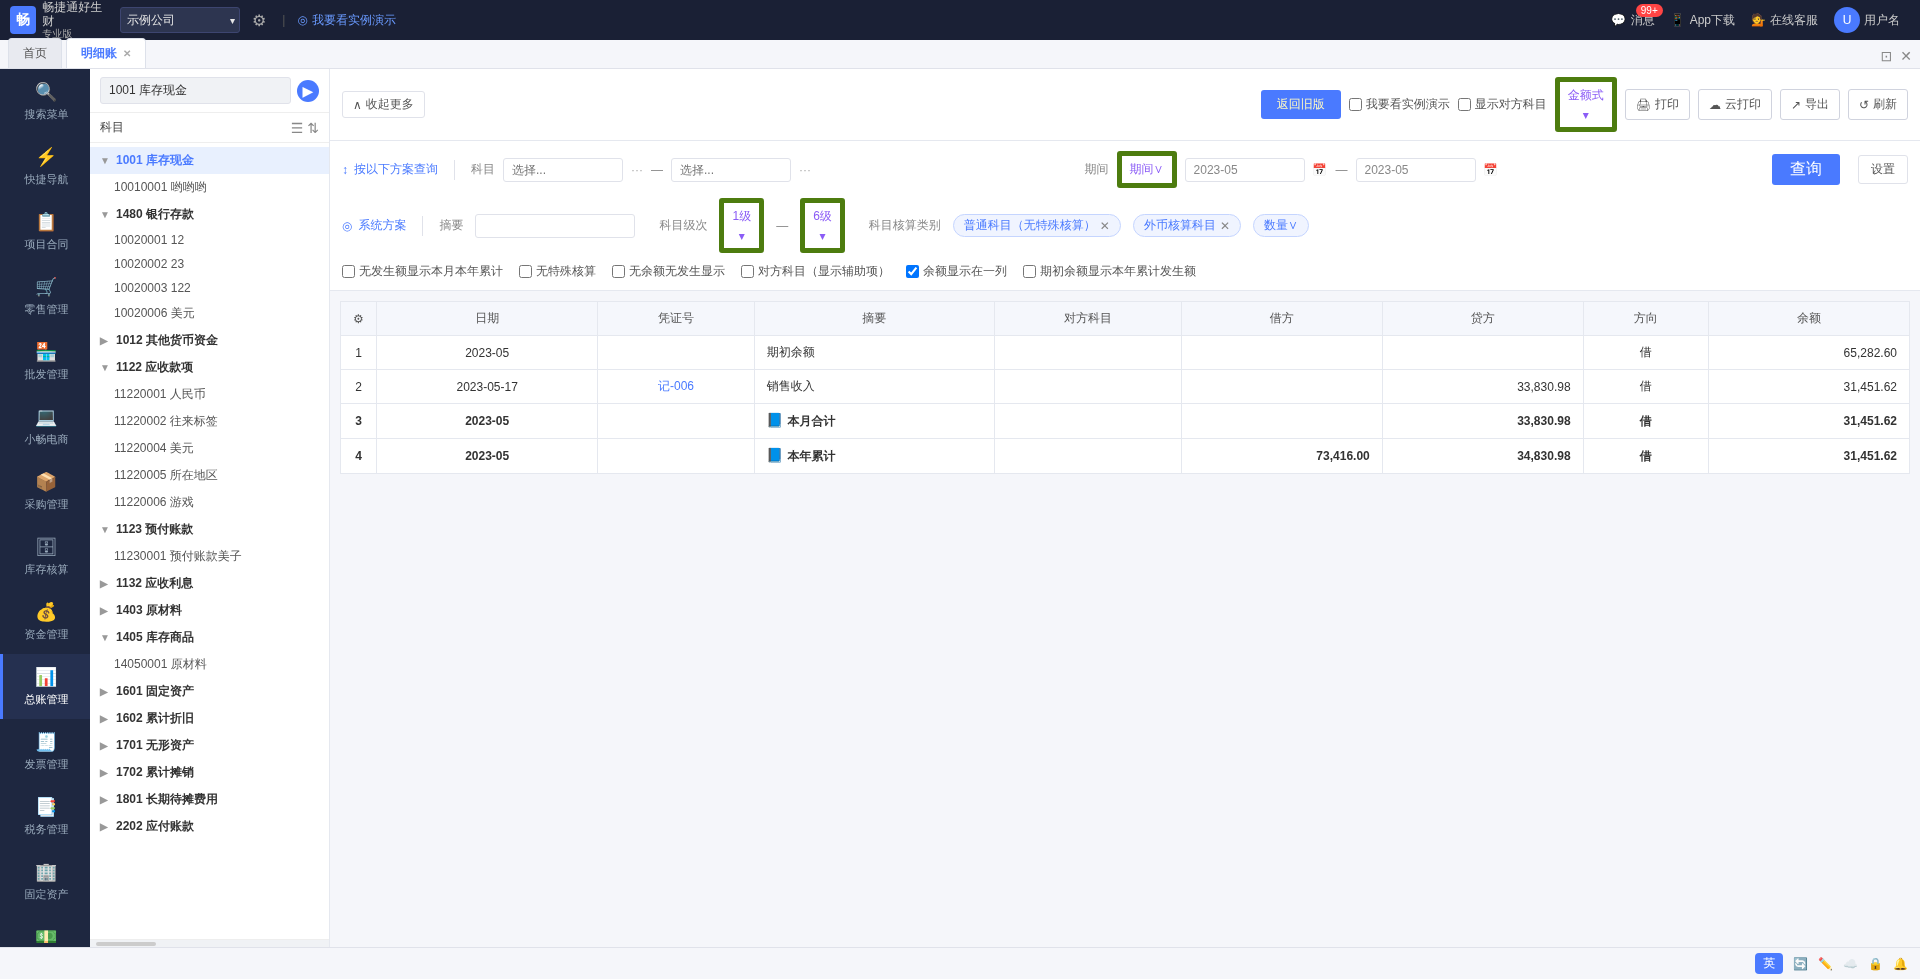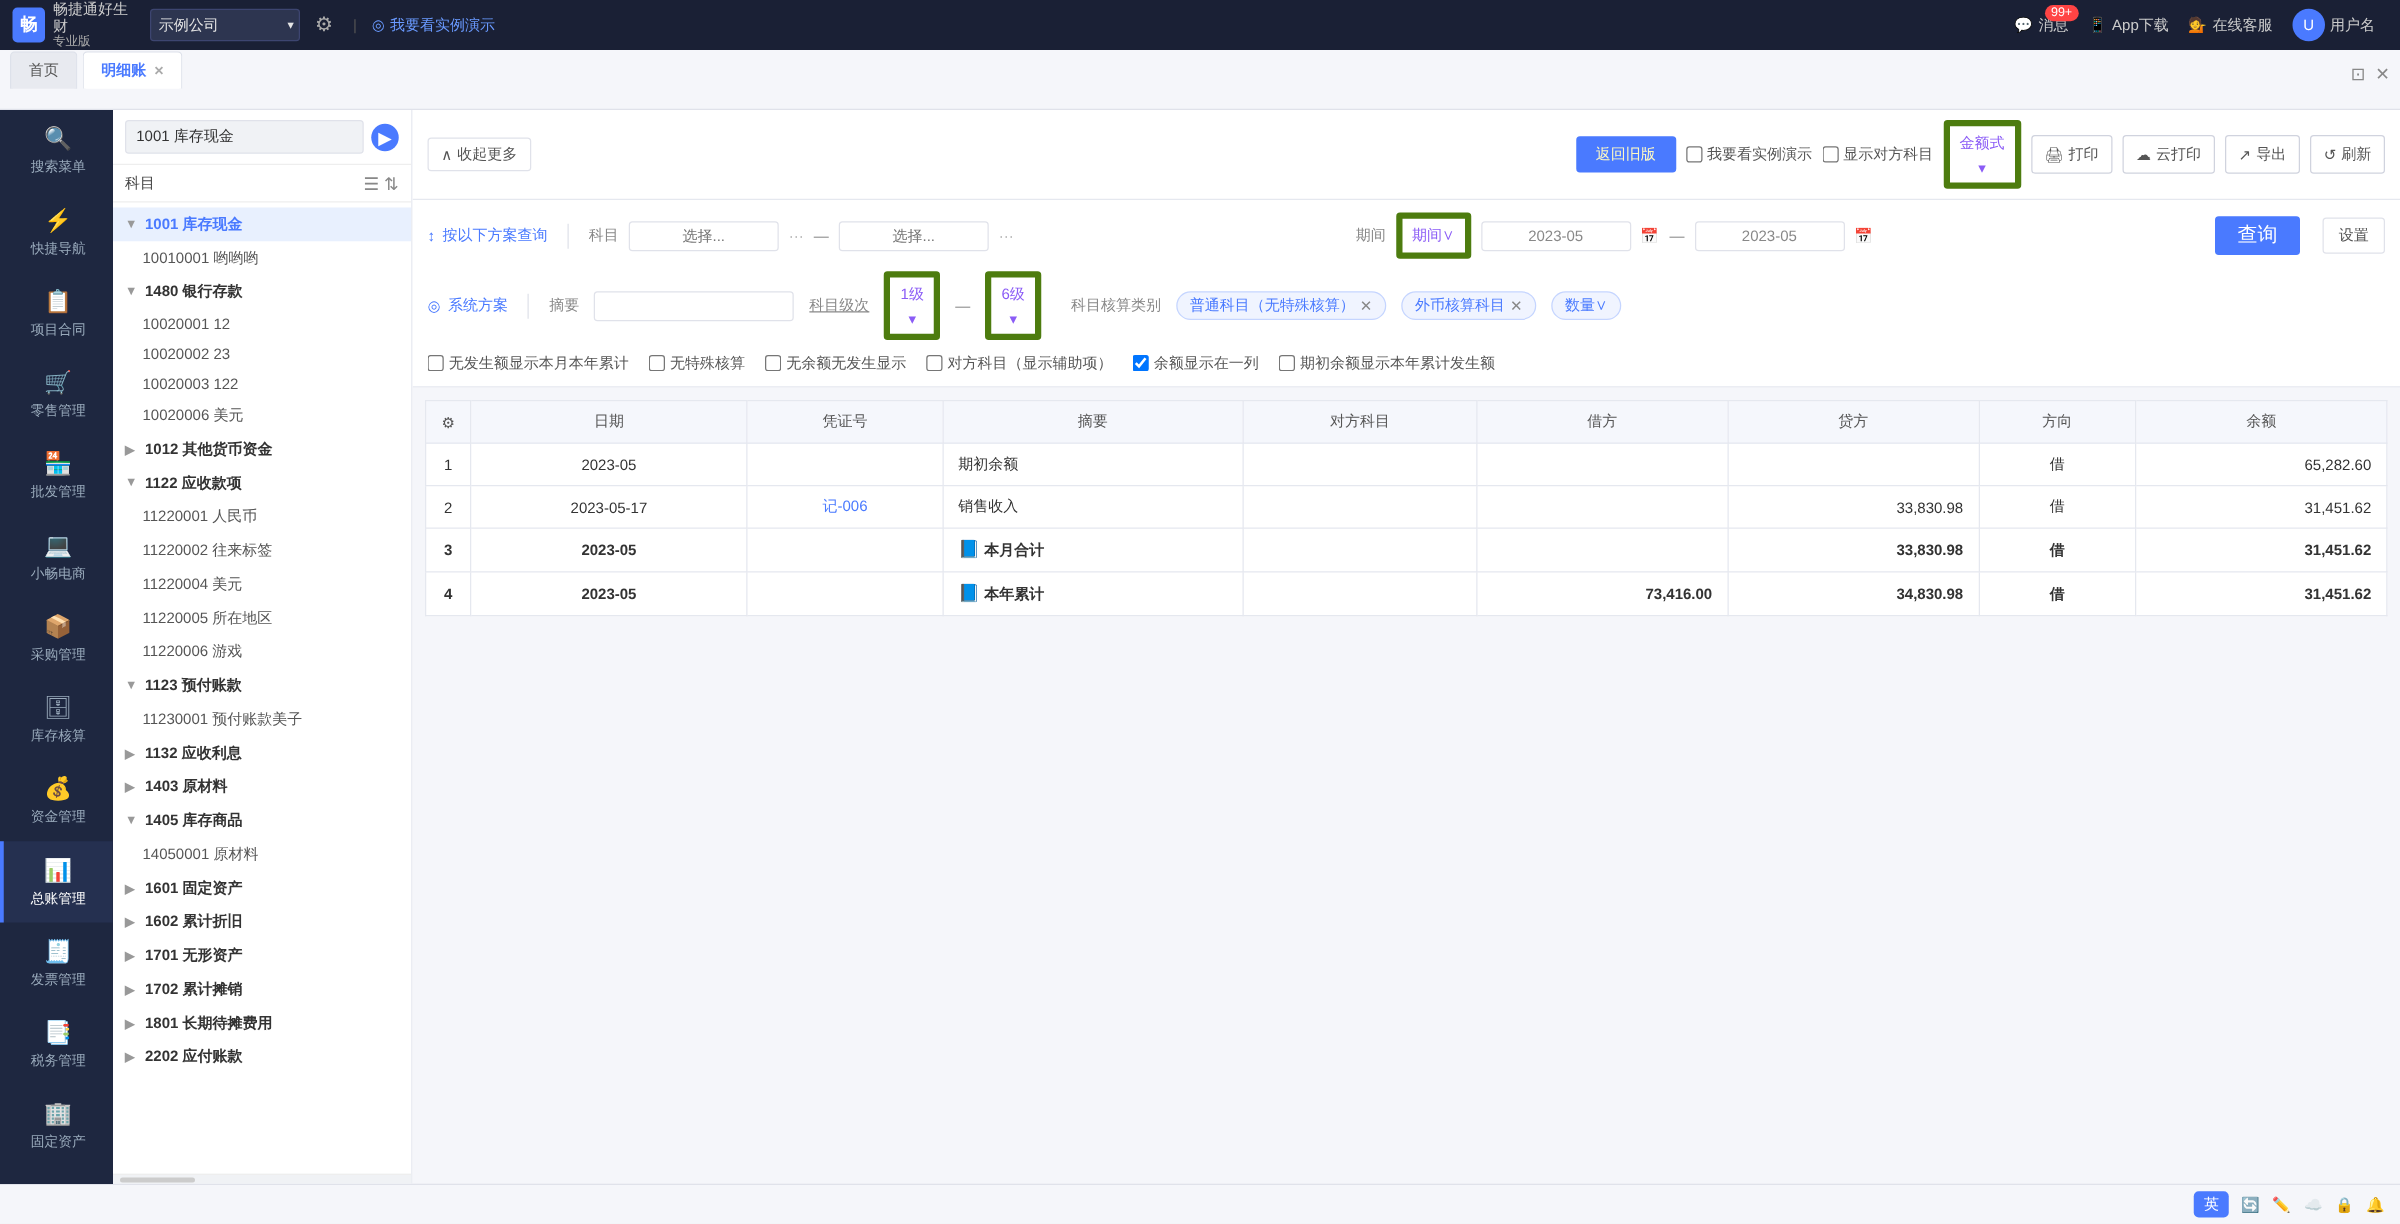--- a/index.html
+++ b/index.html
@@ -23,26 +23,26 @@
     .company-select .chevron { font-size: 10px; position: absolute; right: 4px; }
     .top-bar-gear { color: #aaa; cursor: pointer; font-size: 16px; padding: 0 4px; }
     .demo-link { color: #6a9aff; font-size: 12px; cursor: pointer; display: flex; align-items: center; gap: 4px; }
     .top-bar-right { display: flex; align-items: center; gap: 16px; margin-right: 10px; }
     .top-bar-right-item { display: flex; align-items: center; gap: 4px; color: #ccc; cursor: pointer; position: relative; }
     .badge { background: #ff4444; color: white; border-radius: 10px; padding: 1px 5px; font-size: 10px; position: absolute; top: -8px; right: -8px; }
     .avatar { width: 26px; height: 26px; border-radius: 50%; background: #4a7aff; display: flex; align-items: center; justify-content: center; color: white; font-size: 12px; }
 
     
     .tab-bar {
-      height: 48px;
+      height: 29px;
       background: #f5f6fa;
       border-bottom: 1px solid #e0e2ea;
       display: flex;
       align-items: flex-end;
-      padding: 16px 8px;
+      padding: 0 8px;
       flex-shrink: 0;
     }
     .tab {
       height: 30px;
       padding: 0 14px;
       display: flex;
       align-items: center;
       gap: 6px;
       cursor: pointer;
       border-radius: 4px 4px 0 0;
@@ -227,21 +227,20 @@
       font-size: 12px;
     }
     .filter-label { color: #888; white-space: nowrap; }
     .filter-input {
       border: 1px solid #e0e2ea;
       border-radius: 3px;
       padding: 4px 8px;
       color: #888;
       min-width: 120px;
       background: #fff;
-      text-align: center;
     }
     .filter-dash { color: #888; }
     .filter-tag {
       background: #f0f4ff;
       border: 1px solid #c5d5ff;
       border-radius: 12px;
       padding: 2px 10px;
       color: #4a7aff;
       display: flex;
       align-items: center;
@@ -606,21 +605,21 @@
           <button class="settings-btn">设置</button>
         </div>
         <div class="filter-row">
           <div class="filter-section-header">
             <span>◎</span>
             <span>系统方案</span>
           </div>
           <div style="width:1px; height:20px; background:#e0e2ea; margin:0 4px;"></div>
           <span class="filter-label">摘要</span>
           <input type="text" class="filter-input" style="width: 160px;">
-          <span class="filter-label" style="text-decoration:underline;">科目级次</span>
+          <span class="filter-label" style="margin-left:12px;">科目级次</span>
           <div class="dropdown-btn">
             <span>1级</span>
             <span>▾</span>
           </div>
           <span class="filter-dash">—</span>
           <div class="dropdown-btn">
             <span>6级</span>
             <span>▾</span>
           </div>
           <span class="filter-label" style="margin-left:12px;">科目核算类别</span>

